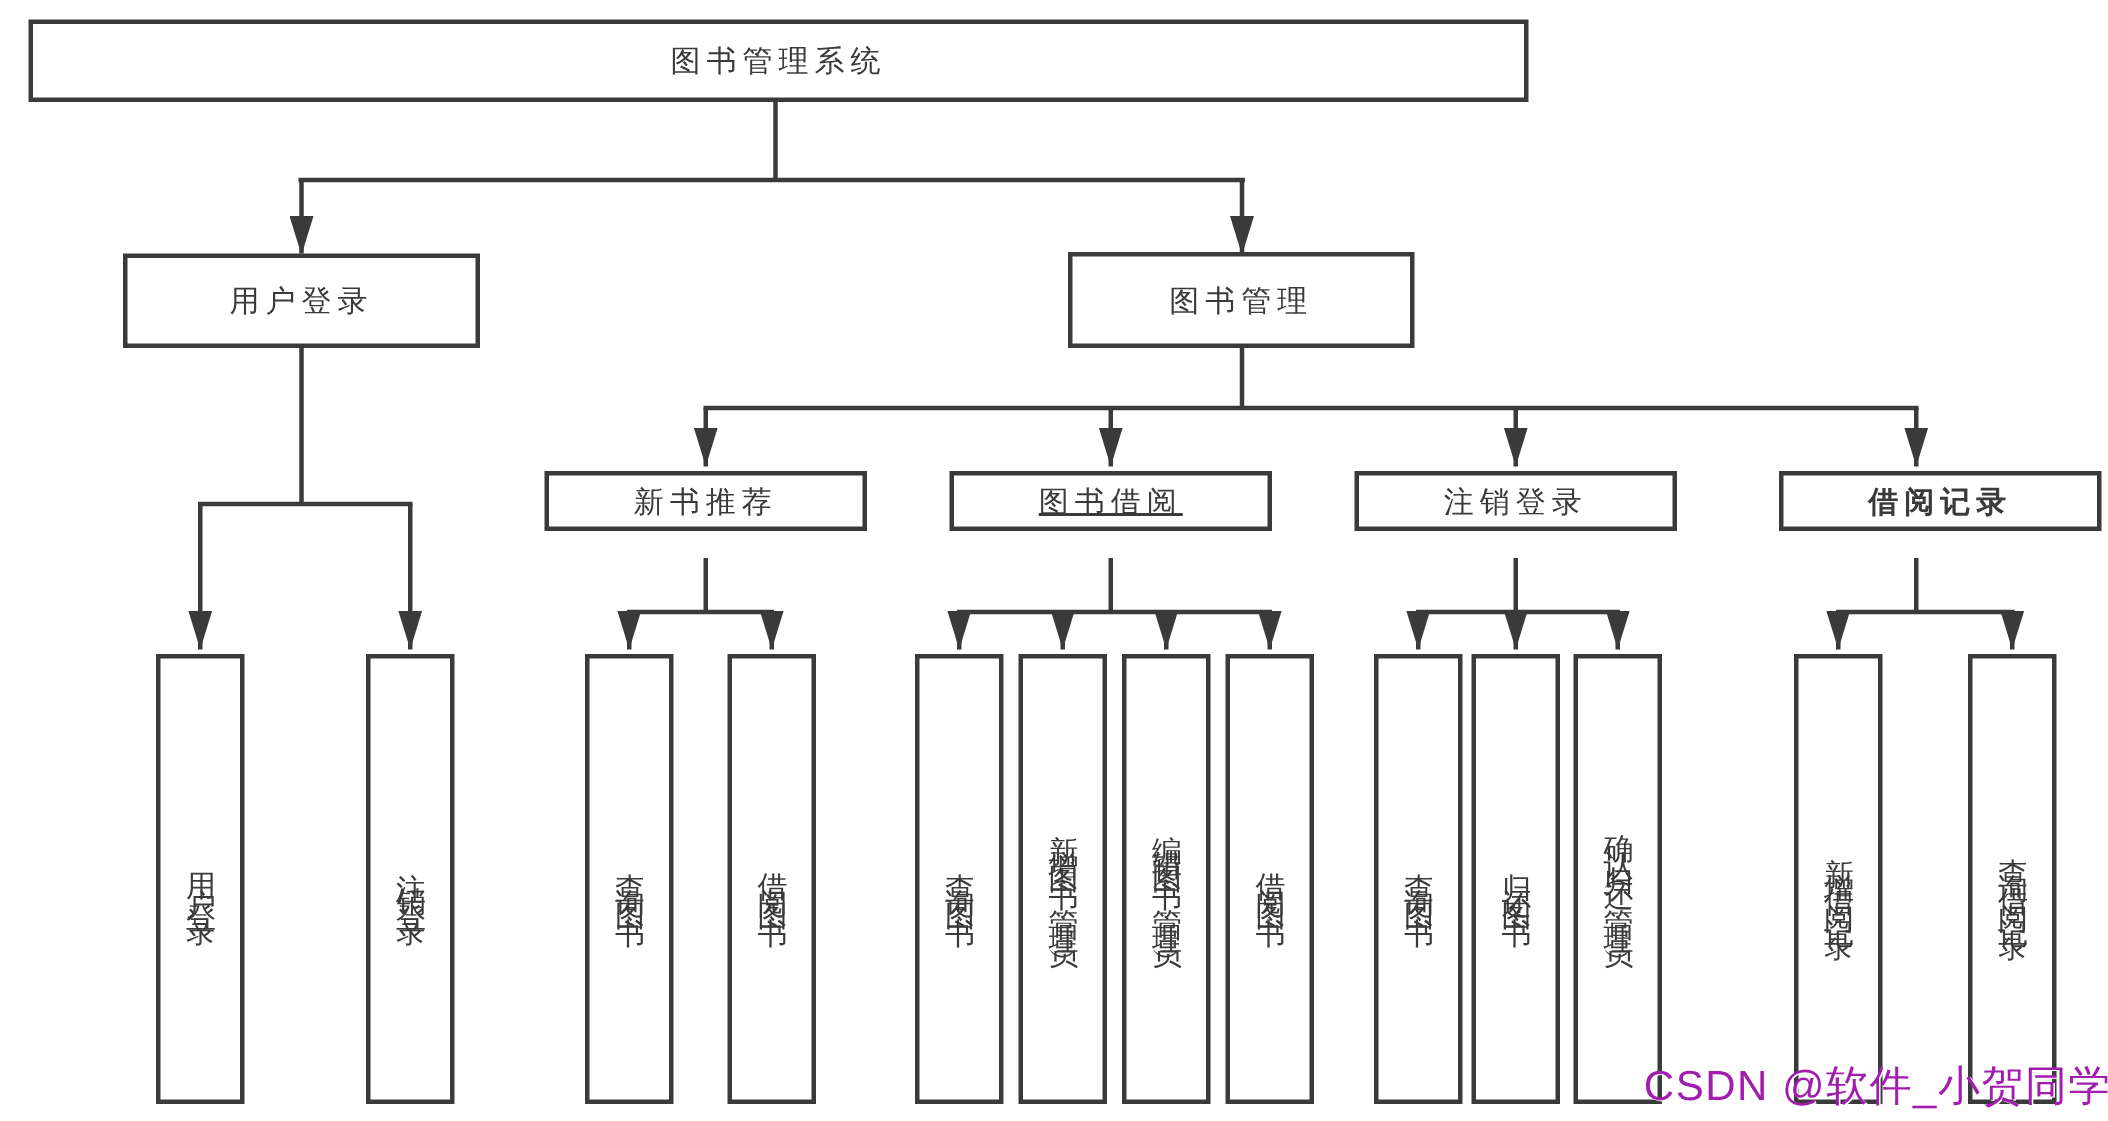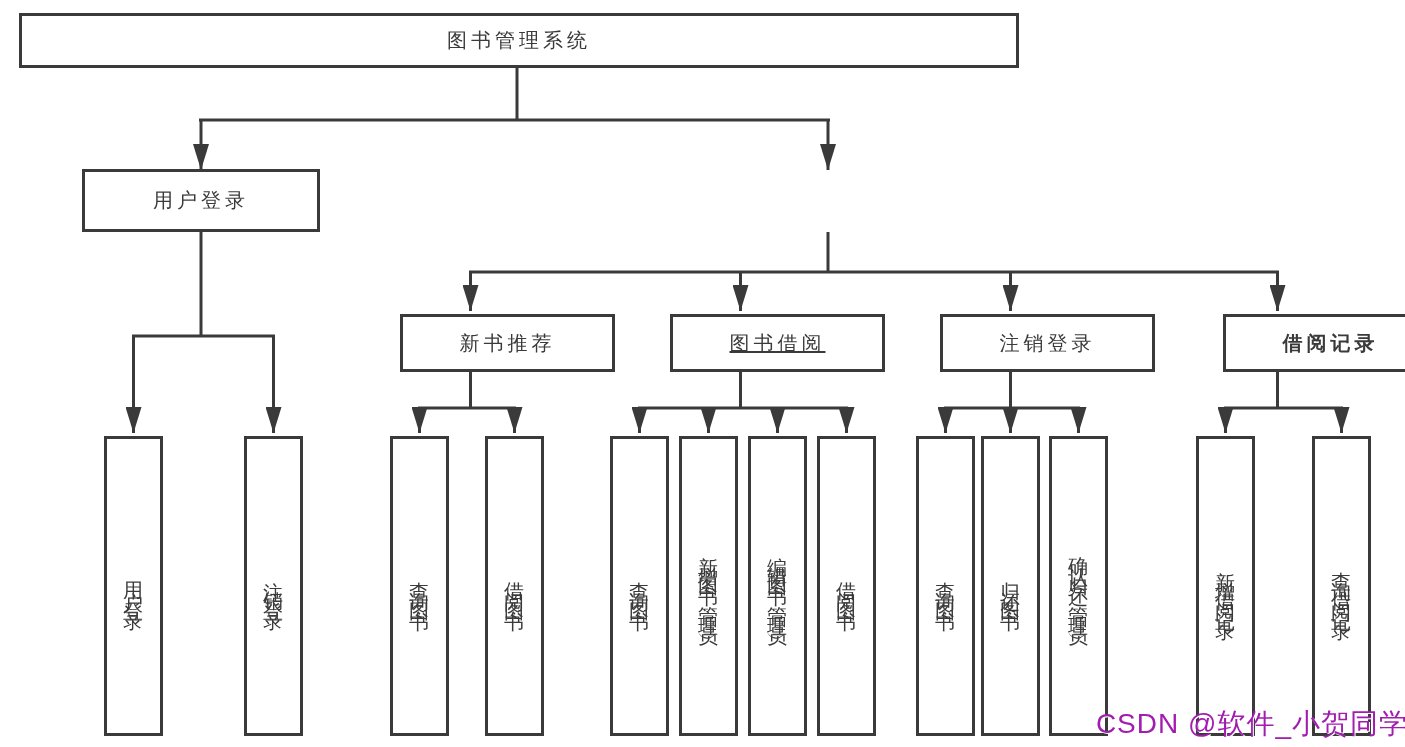--- a/index.html
+++ b/index.html
@@ -17,21 +17,21 @@
   .box{
     position:absolute;z-index:2;box-sizing:border-box;
     border:3px solid var(--line);background:#fff;
     display:flex;align-items:center;justify-content:center;
     font-size:20px;letter-spacing:4px;color:#3a3a3a;
     white-space:nowrap;
   }
   .root{left:19px;top:13px;width:1000px;height:55px;}
   .n-login{left:82px;top:169px;width:238px;height:63px;}
   .n-mgmt{left:712px;top:168px;width:231px;height:64px;}
-  .l3{top:314px;width:215px;height:58px;margin-left:37px;}
+  .l3{top:314px;width:215px;height:40px;}
   .n-newbook{left:363px;}
   .n-bookborrow{left:633px;text-decoration:underline;}
   .n-current{left:903px;}
   .n-records{left:1186px;font-weight:bold;}
   .leaf{
     position:absolute;z-index:2;box-sizing:border-box;
     top:436px;height:300px;width:59px;
     border:3px solid var(--line);background:#fff;
     display:flex;align-items:center;justify-content:center;
   }
@@ -121,20 +121,23 @@
     </g>
   </svg>
 
   <div class="box root">
     <span>图书管理系统</span>
   </div>
 
   <div class="box n-login">
     <span>用户登录</span>
   </div>
+  <div class="box n-mgmt">
+    <span>图书管理</span>
+  </div>
 
   <div class="box l3 n-newbook">
     <span>新书推荐</span>
   </div>
   <div class="box l3 n-bookborrow">
     <span>图书借阅</span>
   </div>
   <div class="box l3 n-current">
     <span>注销登录</span>
   </div>

